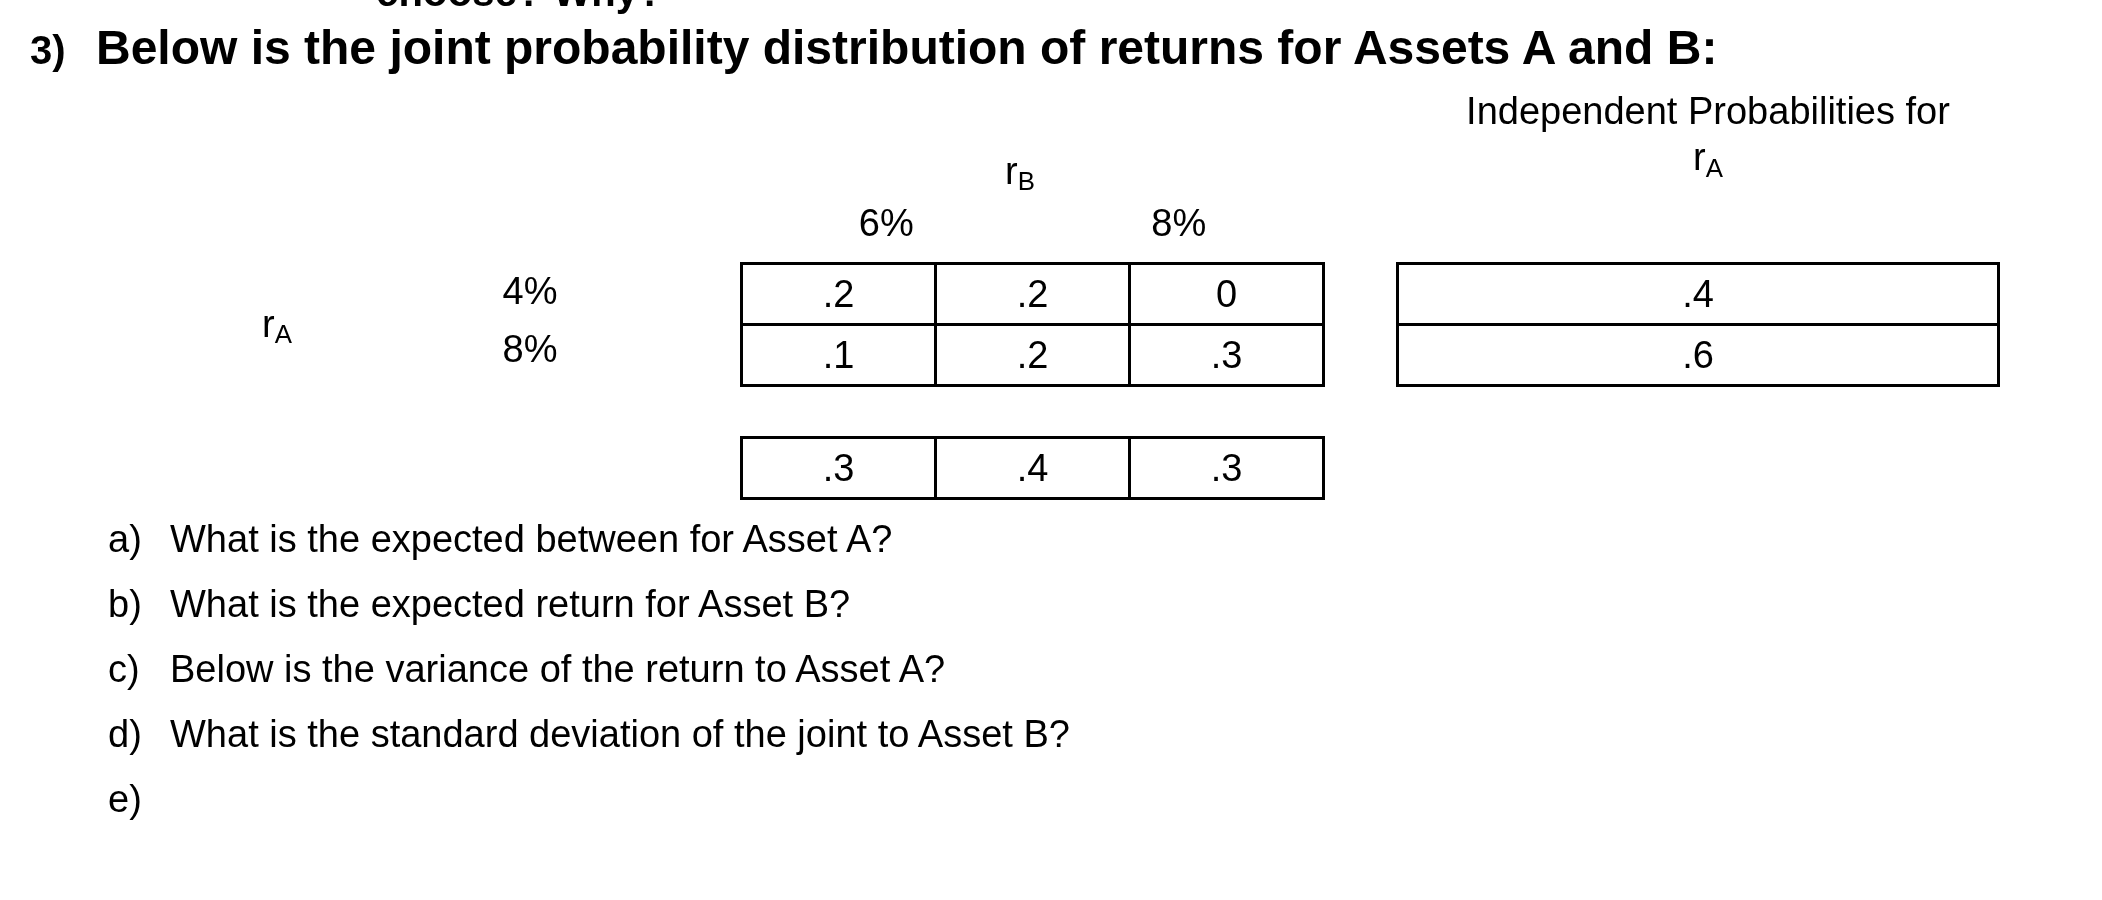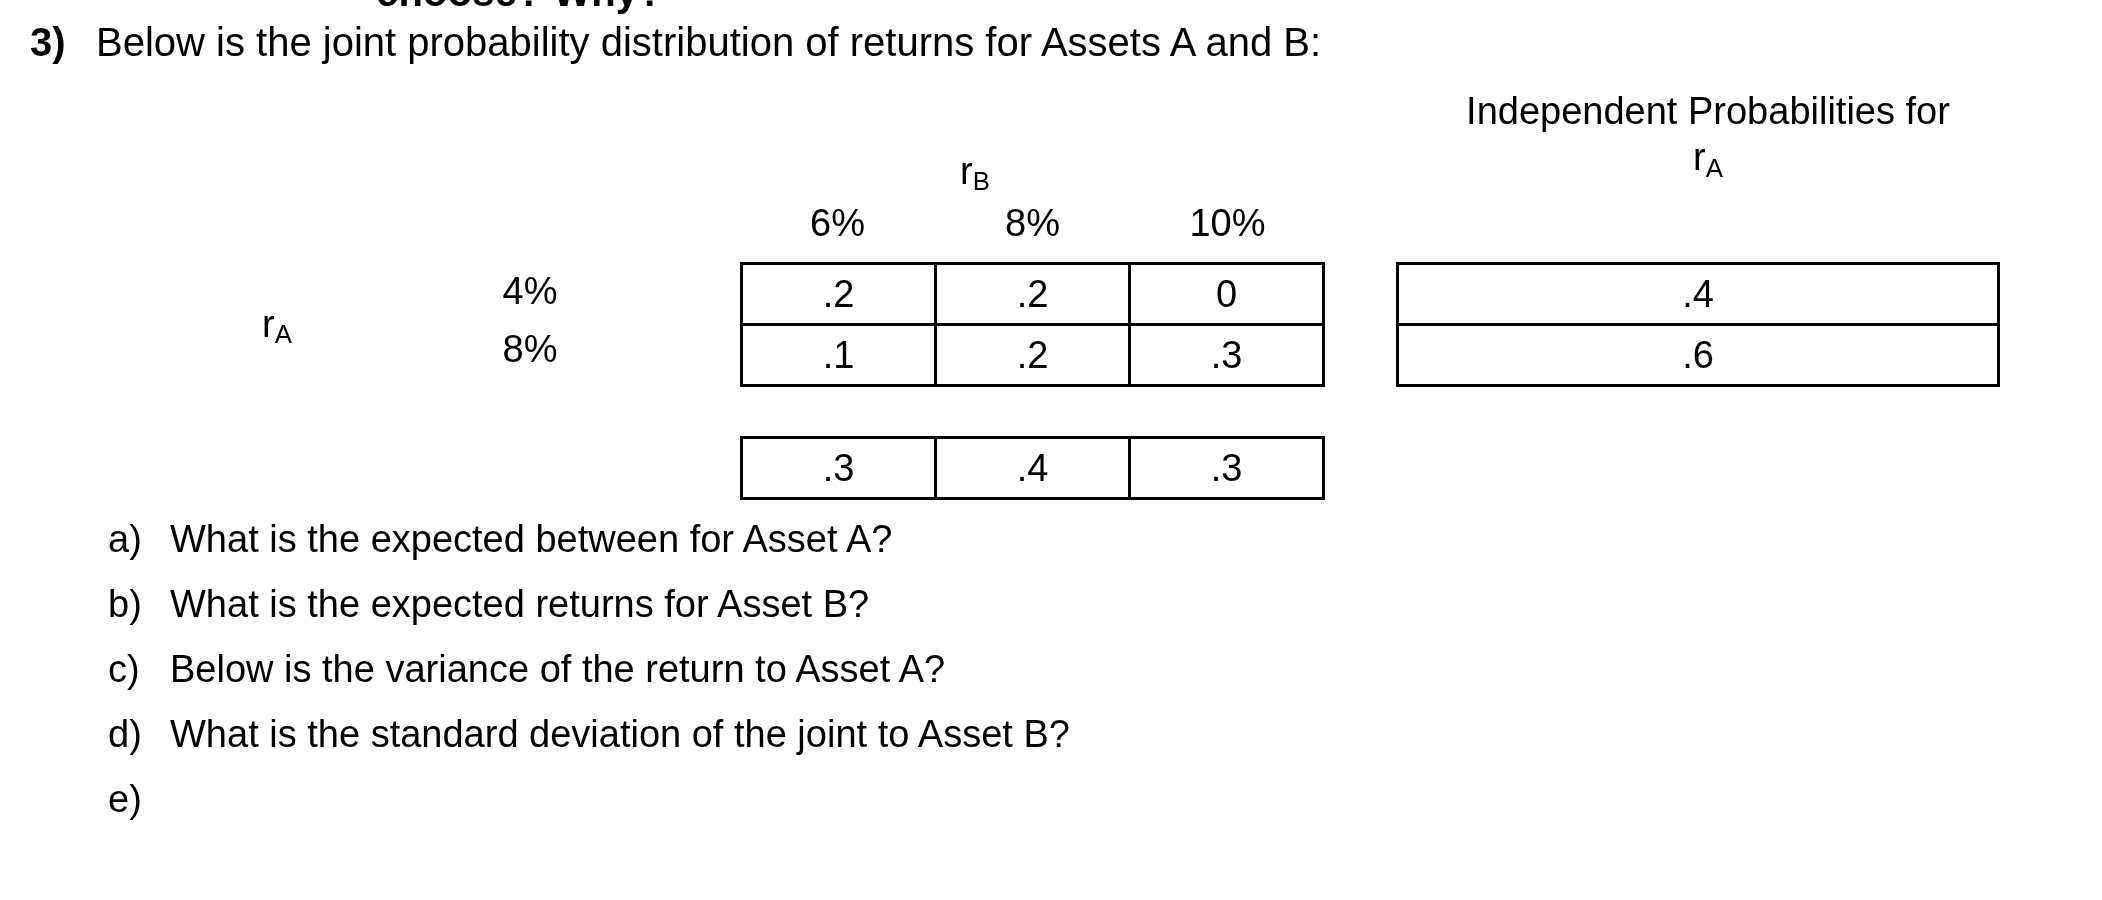--- a/index.html
+++ b/index.html
@@ -40,22 +40,22 @@
     align-items: baseline;
     white-space: nowrap;
   }
   .q-stem .q-num {
     font-size: 40px;
     font-weight: 700;
     width: 66px;
     flex: 0 0 66px;
   }
   .q-stem .q-text {
-    font-size: 40px;
-    font-weight: 400;
+    font-size: 48px;
+    font-weight: 700;
   }
 
   
   .right-heading {
     position: absolute;
     left: 1418px;
     top: 88px;
     width: 580px;
     text-align: center;
     font-size: 38px;
@@ -76,21 +76,21 @@
     top: 0.24em;
     letter-spacing: 0;
   }
 
   
   .rb-caption {
     position: absolute;
     left: 960px;
     top: 150px;
     width: 120px;
-    text-align: left;
+    text-align: center;
     font-size: 38px;
   }
 
   
   .col-headers {
     position: absolute;
     left: 740px;
     top: 202px;
     width: 585px;
     display: flex;
@@ -216,21 +216,20 @@
   <div class="right-heading">
     <span>Independent Probabilities for</span>
     <span class="rh-line2 var"><span>r</span><sub>A</sub></span>
   </div>
 
   <div class="rb-caption var"><span>r</span><sub>B</sub></div>
 
   <div class="col-headers">
     <div class="ch">6%</div>
     <div class="ch">8%</div>
-    <div class="ch">10%</div>
   </div>
 
   <div class="ra-caption var"><span>r</span><sub>A</sub></div>
 
   <div class="row-labels">
     <div class="rl">4%</div>
     <div class="rl">8%</div>
   </div>
 
   <div class="grid" id="joint-matrix">
@@ -264,21 +263,21 @@
     </div>
   </div>
 
   <div class="subq-list">
     <div class="subq">
       <span class="sq-letter">a)</span>
       <span class="sq-text">What is the expected between for Asset A?</span>
     </div>
     <div class="subq">
       <span class="sq-letter">b)</span>
-      <span class="sq-text">What is the expected returns for Asset B?</span>
+      <span class="sq-text">What is the expected return for Asset B?</span>
     </div>
     <div class="subq">
       <span class="sq-letter">c)</span>
       <span class="sq-text">Below is the variance of the return to Asset A?</span>
     </div>
     <div class="subq">
       <span class="sq-letter">d)</span>
       <span class="sq-text">What is the standard deviation of the joint to Asset B?</span>
     </div>
     <div class="subq">

